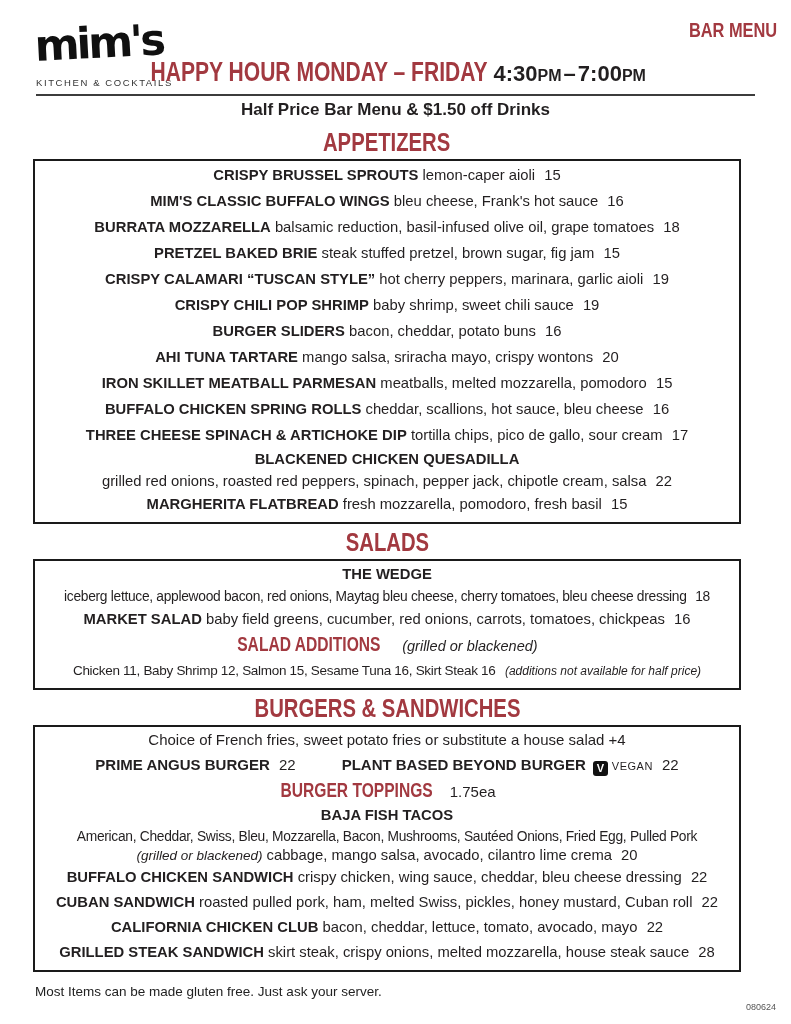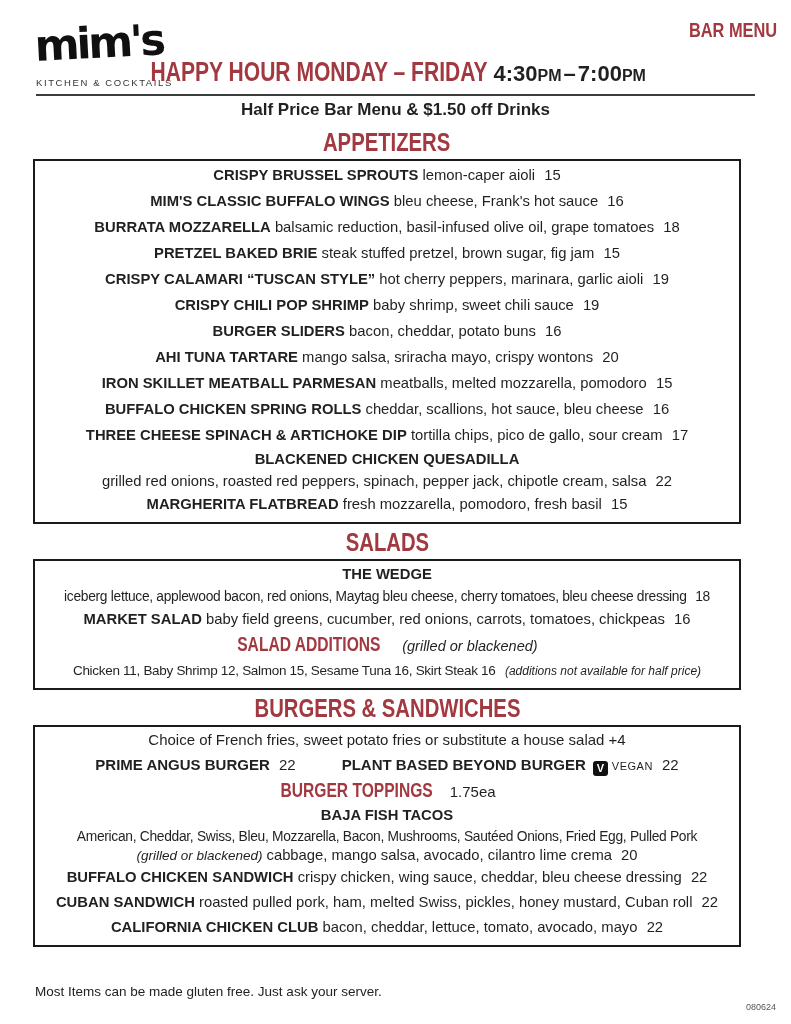--- a/index.html
+++ b/index.html
@@ -222,20 +222,25 @@
       <div class="line lh25">
         <span class="nm">CUBAN SANDWICH</span>
         <span class="ds">roasted pulled pork, ham, melted Swiss, pickles, honey mustard, Cuban roll</span>
         <span class="pr">22</span>
       </div>
       <div class="line lh25">
         <span class="nm">CALIFORNIA CHICKEN CLUB</span>
         <span class="ds">bacon, cheddar, lettuce, tomato, avocado, mayo</span>
         <span class="pr">22</span>
       </div>
+      <div class="line lh25">
+        <span class="nm">GRILLED STEAK SANDWICH</span>
+        <span class="ds">skirt steak, crispy onions, melted mozzarella, house steak sauce</span>
+        <span class="pr">28</span>
+      </div>
     </div>
 
   </div>
 
   <div class="footer-note">Most Items can be made gluten free. Just ask your server.</div>
   <div class="doc-code">080624</div>
 
 </div>
 
 </body></html>

